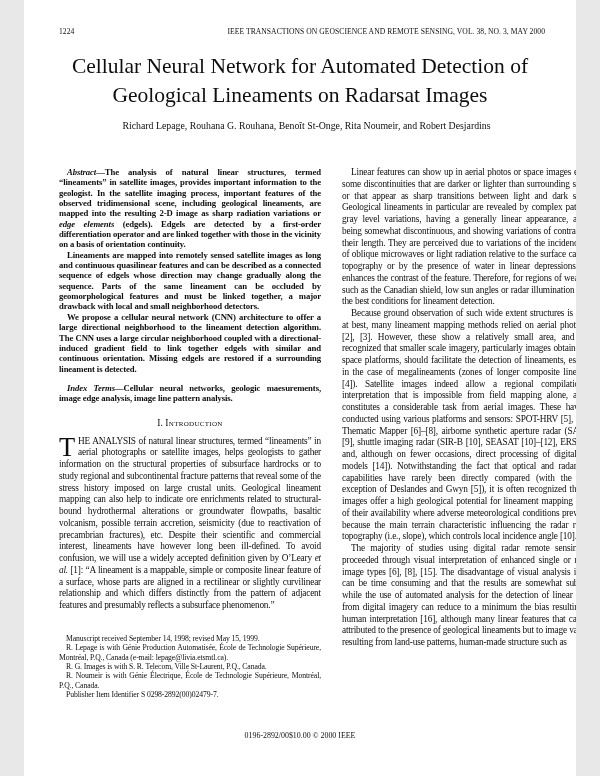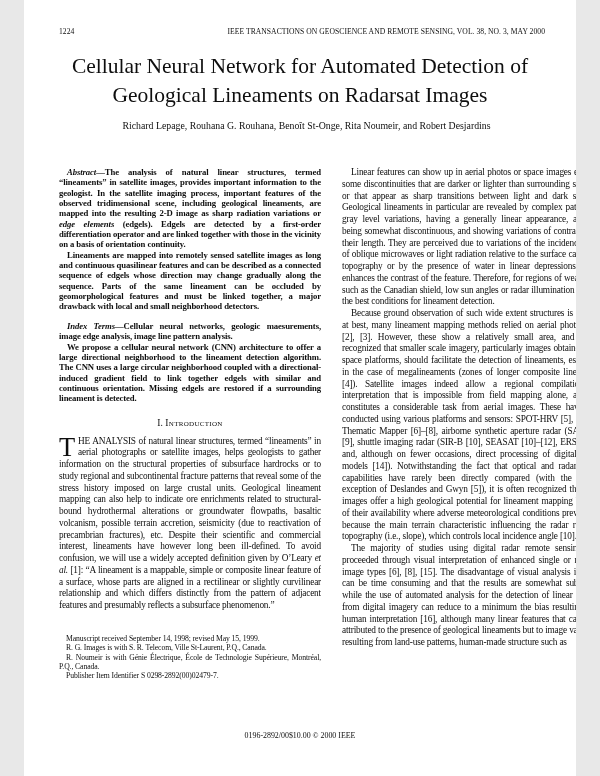--- a/index.html
+++ b/index.html
@@ -68,30 +68,31 @@
     <span>IEEE TRANSACTIONS ON GEOSCIENCE AND REMOTE SENSING, VOL. 38, NO. 3, MAY 2000</span>
   </div>
 
   <h1 class="title">Cellular Neural Network for Automated Detection of Geological Lineaments on Radarsat Images</h1>
 
   <div class="authors">Richard Lepage, Rouhana G. Rouhana, Benoît St-Onge, Rita Noumeir, and Robert Desjardins</div>
 
   <div class="col col-left">
     <p class="abstract indent"><span class="lead">Abstract—</span><span>The analysis of natural linear structures, termed “lineaments” in satellite images, provides important information to the geologist. In the satellite imaging process, important features of the observed tridimensional scene, including geological lineaments, are mapped into the resulting 2-D image as sharp radiation variations or </span><span class="it">edge elements</span><span> (edgels). Edgels are detected by a first-order differentiation operator and are linked together with those in the vicinity on a basis of orientation continuity.</span></p>
     <p class="abstract indent">Lineaments are mapped into remotely sensed satellite images as long and continuous quasilinear features and can be described as a connected sequence of edgels whose direction may change gradually along the sequence. Parts of the same lineament can be occluded by geomorphological features and must be linked together, a major drawback with local and small neighborhood detectors.</p>
+    <p class="abstract indent">We propose a cellular neural network (CNN) architecture to offer a large directional neighborhood to the lineament detection algorithm. The CNN uses a large circular neighborhood coupled with a directional-induced gradient field to link together edgels with similar and continuous orientation. Missing edgels are restored if a surrounding lineament is detected.</p>
     <p class="abstract indent index-terms"><span class="lead">Index Terms—</span><span>Cellular neural networks, geologic maesurements, image edge analysis, image line pattern analysis.</span></p>
-    <p class="abstract indent">We propose a cellular neural network (CNN) architecture to offer a large directional neighborhood to the lineament detection algorithm. The CNN uses a large circular neighborhood coupled with a directional-induced gradient field to link together edgels with similar and continuous orientation. Missing edgels are restored if a surrounding lineament is detected.</p>
 
     <div class="section-heading"><span>I.</span> <span class="sc">Introduction</span></div>
 
     <p class="body-text"><span class="dropcap">T</span><span>HE ANALYSIS</span><span> of natural linear structures, termed “lineaments” in aerial photographs or satellite images, helps geologists to gather information on the structural properties of subsurface hardrocks or to study regional and subcontinental fracture patterns that reveal some of the stress history imposed on large crustal units. Geological lineament mapping can also help to indicate ore enrichments related to structural-bound hydrothermal alterations or groundwater flowpaths, basaltic volcanism, possible terrain accretion, seismicity (due to reactivation of precambrian fractures), etc. Despite their scientific and commercial interest, lineaments have however long been ill-defined. To avoid confusion, we will use a widely accepted definition given by O’Leary </span><span class="it">et al.</span><span> [1]: “A lineament is a mappable, simple or composite linear feature of a surface, whose parts are aligned in a rectilinear or slightly curvilinear relationship and which differs distinctly from the pattern of adjacent features and presumably reflects a subsurface phenomenon.”</span></p>
   </div>
 
   <div class="footnotes">
     <p class="first">Manuscript received September 14, 1998; revised May 15, 1999.</p>
+    <p>R. Lepage is with Génie Production Automatisée, École de Technologie Supérieure, Montréal, P.Q., Canada (e-mail: lepage@livia.etsmtl.ca).</p>
     <p>R. G. Images is with S. R. Telecom, Ville St-Laurent, P.Q., Canada.</p>
     <p>R. Noumeir is with Génie Électrique, École de Technologie Supérieure, Montréal, P.Q., Canada.</p>
     <p>Publisher Item Identifier S 0298-2892(00)02479-7.</p>
   </div>
 
   <div class="col col-right">
     <p class="body-text indent">Linear features can show up in aerial photos or space images either as some discontinuities that are darker or lighter than surrounding surfaces; or that appear as sharp transitions between light and dark surfaces. Geological lineaments in particular are revealed by complex patterns of gray level variations, having a generally linear appearance, although being somewhat discontinuous, and showing variations of contrast along their length. They are perceived due to variations of the incidence angle of oblique microwaves or light radiation relative to the surface caused by topography or by the presence of water in linear depressions, which enhances the contrast of the feature. Therefore, for regions of weak relief such as the Canadian shield, low sun angles or radar illumination provide the best conditions for lineament detection.</p>
     <p class="body-text indent">Because ground observation of such wide extent structures is difficult at best, many lineament mapping methods relied on aerial photographs [2], [3]. However, these show a relatively small area, and it was recognized that smaller scale imagery, particularly images obtained from space platforms, should facilitate the detection of lineaments, especially in the case of megalineaments (zones of longer composite lineaments, [4]). Satellite images indeed allow a regional compilation and interpretation that is impossible from field mapping alone, and that constitutes a considerable task from aerial images. These have been conducted using various platforms and sensors: SPOT-HRV [5], Landsat Thematic Mapper [6]–[8], airborne synthetic aperture radar (SAR) [6], [9], shuttle imaging radar (SIR-B [10], SEASAT [10]–[12], ERS-1 [13], and, although on fewer occasions, direct processing of digital terrain models [14]). Notwithstanding the fact that optical and radar sensor capabilities have rarely been directly compared (with the notable exception of Deslandes and Gwyn [5]), it is often recognized that radar images offer a high geological potential for lineament mapping because of their availability where adverse meteorological conditions prevail, and because the main terrain characteristic influencing the radar return is topography (i.e., slope), which controls local incidence angle [10].</p>
     <p class="body-text indent">The majority of studies using digital radar remote sensing have proceeded through visual interpretation of enhanced single or multiple image types [6], [8], [15]. The disadvantage of visual analysis is that it can be time consuming and that the results are somewhat subjective, while the use of automated analysis for the detection of linear features from digital imagery can reduce to a minimum the bias resulting from human interpretation [16], although many linear features that cannot be attributed to the presence of geological lineaments but to image variations resulting from land-use patterns, human-made structure such as</p>
   </div>

